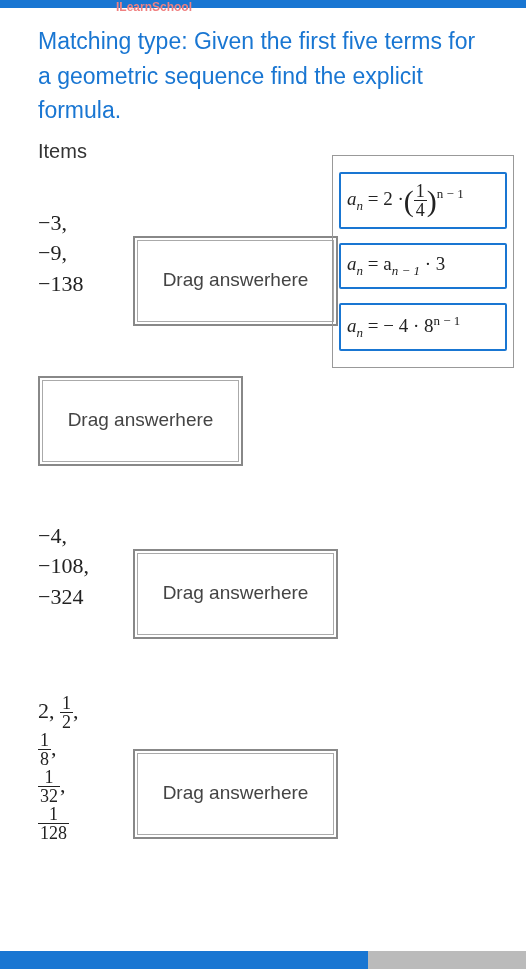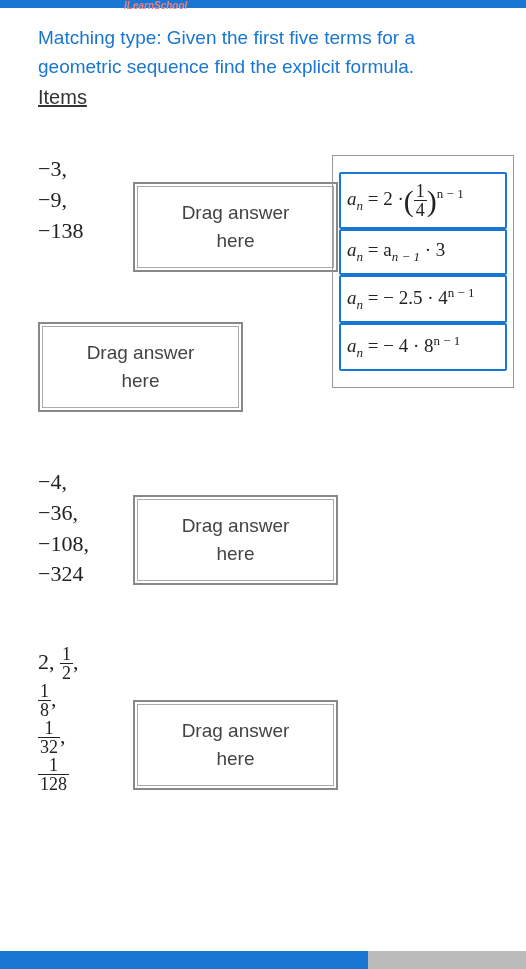--- a/index.html
+++ b/index.html
@@ -18,43 +18,41 @@
     }
     
     .top-bar {
       height: 8px;
       background: #1976d2;
     }
     
     .brand {
       position: absolute;
       top: 0;
-      left: 124px;
+      left: 116px;
       color: #f08080;
-      font-size: 10px;
-      font-style: italic;
+      font-size: 12px;
       font-weight: bold;
     }
     
     .content {
       padding: 16px 38px 0 38px;
     }
     
     .title {
       color: #1976d2;
-      font-size: 19px;
+      font-size: 23px;
       line-height: 1.5;
-      margin-bottom: 5px;
+      margin-bottom: 12px;
     }
     
     .items-heading {
       font-size: 20px;
       color: #333;
       margin-bottom: 45px;
-      text-decoration: underline;
     }
     
     .matching-row {
       display: flex;
       align-items: flex-start;
       margin-bottom: 55px;
     }
     
     .sequence {
       width: 95px;
@@ -64,40 +62,40 @@
       line-height: 1.4;
       flex-shrink: 0;
     }
     
     .drop-zone {
       width: 205px;
       height: 90px;
       border: 2px solid #888;
       box-shadow: inset 0 0 0 2px #fff, inset 0 0 0 3px #aaa;
       display: flex;
-      flex-direction: column;
+      flex-direction: row;
       align-items: center;
       justify-content: center;
       font-size: 19px;
       color: #444;
       line-height: 1.5;
       background: #fff;
       margin-top: 28px;
     }
     
     .answer-bank {
       position: absolute;
       right: 12px;
       top: 155px;
       width: 182px;
       border: 1px solid #999;
       padding: 16px 6px;
       display: flex;
       flex-direction: column;
-      gap: 0;
+      gap: 14px;
     }
     
     .answer-option {
       border: 2px solid #1976d2;
       border-radius: 2px;
       padding: 8px 6px;
       font-family: 'Times New Roman', serif;
       font-size: 19px;
       color: #222;
       background: #fff;
@@ -184,21 +182,20 @@
   <div class="matching-row">
     <div class="drop-zone" style="margin-top:-5px">
       <span>Drag answer</span>
       <span>here</span>
     </div>
   </div>
 
   <div class="matching-row">
     <div class="sequence">
       <div>−4,</div>
-      <div>−36,</div>
       <div>−108,</div>
       <div>−324</div>
     </div>
     <div class="drop-zone">
       <span>Drag answer</span>
       <span>here</span>
     </div>
   </div>
 
   <div class="matching-row row4" style="margin-bottom:0">
@@ -217,20 +214,17 @@
 </div>
 
 <div class="answer-bank">
   <div class="answer-option">
     <span class="italic-n">a</span><span class="sub italic-n">n</span><span> = 2 ·</span><span class="paren">(</span><span class="frac"><span class="frac-num">1</span><span class="frac-den">4</span></span><span class="paren">)</span><span class="sup">n − 1</span>
   </div>
   <div class="answer-option">
     <span class="italic-n">a</span><span class="sub italic-n">n</span><span> = a</span><span class="sub italic-n">n − 1</span><span> · 3</span>
   </div>
   <div class="answer-option">
-    <span class="italic-n">a</span><span class="sub italic-n">n</span><span> = − 2.5 · 4</span><span class="sup">n − 1</span>
-  </div>
-  <div class="answer-option">
     <span class="italic-n">a</span><span class="sub italic-n">n</span><span> = − 4 · 8</span><span class="sup">n − 1</span>
   </div>
 </div>
 
 <div class="bottom-nav"></div>
 
 </body></html>

